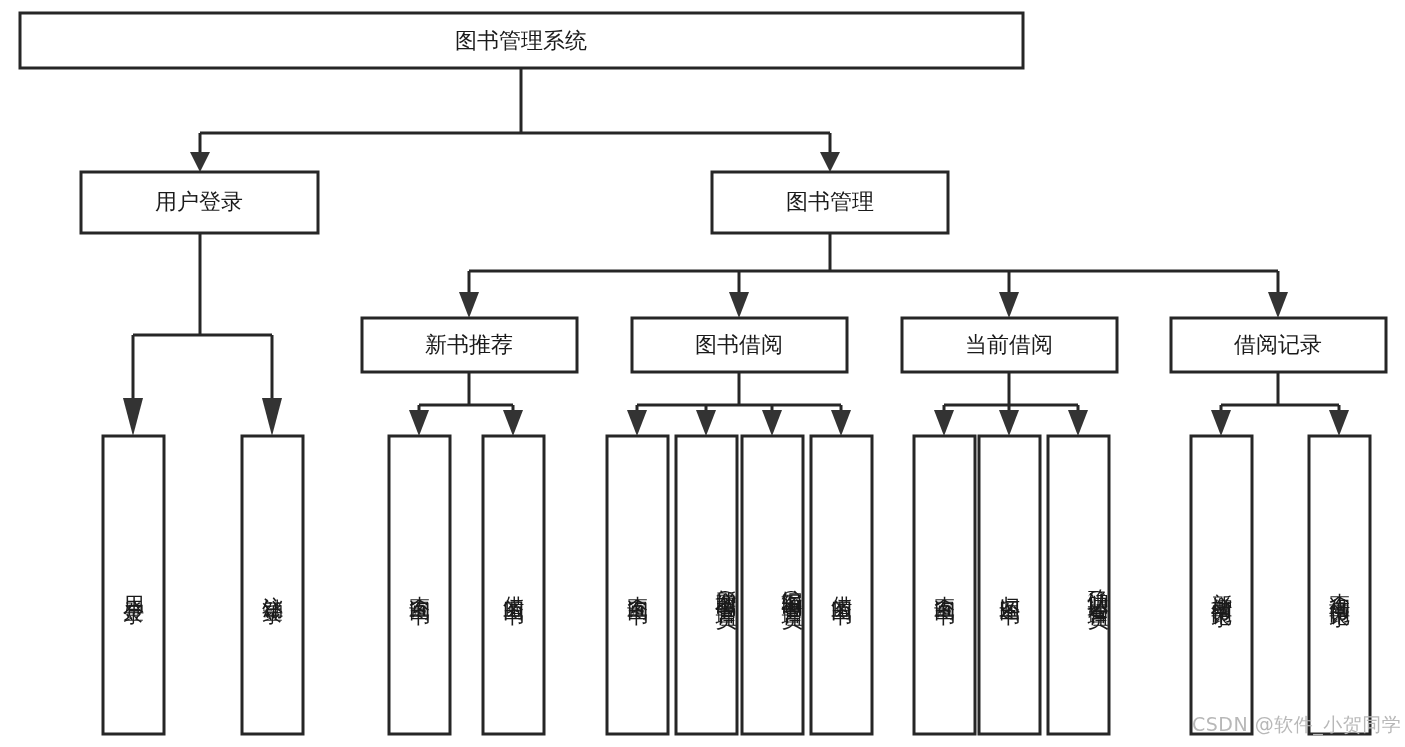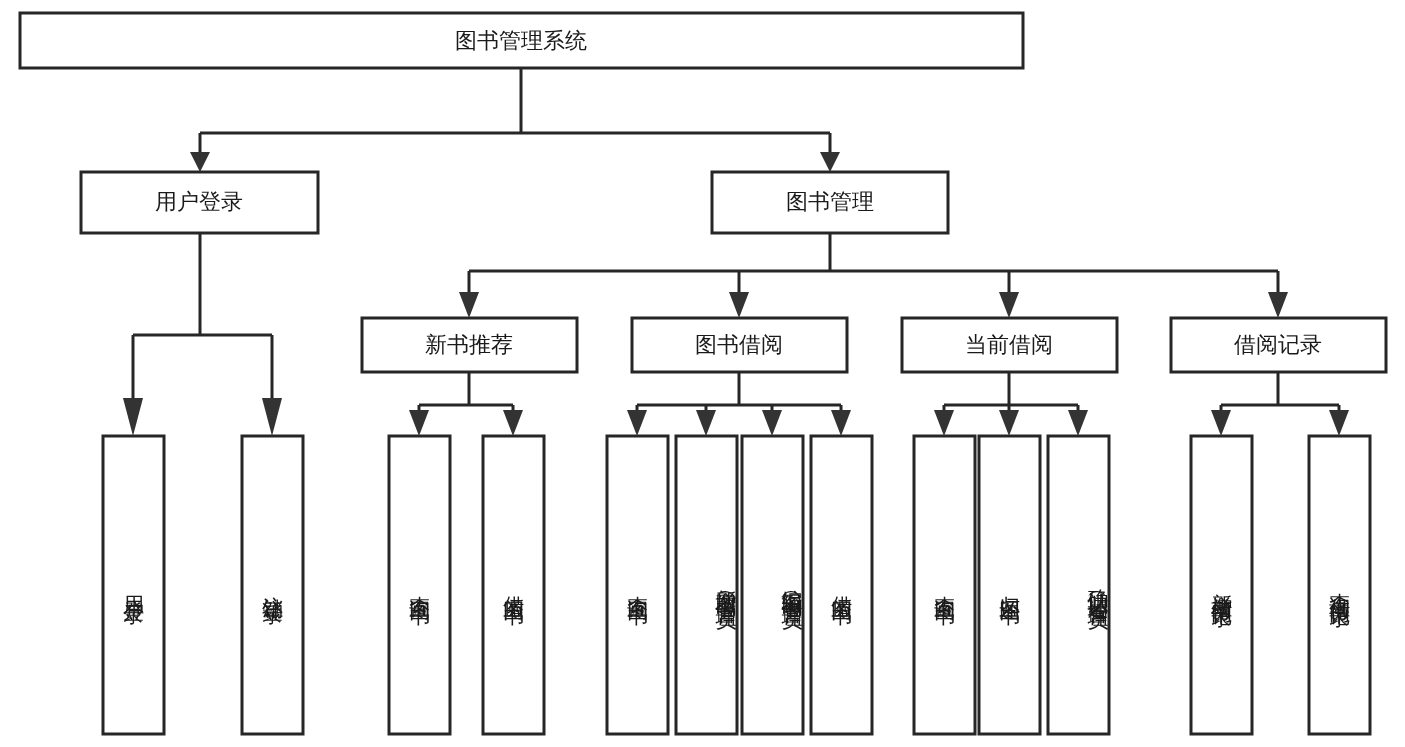--- a/index.html
+++ b/index.html
@@ -210,14 +210,15 @@
   <div class="node-label-v" style="left:742px; top:442px; width:61px; height:286px; align-items:flex-start;">编辑图书（管理员）</div>
   <div class="node-label-v" style="left:811px; top:436px; width:61px; height:298px;">借阅图书</div>
 
   <div class="node-label-v" style="left:914px; top:436px; width:61px; height:298px;">查询图书</div>
   <div class="node-label-v" style="left:979px; top:436px; width:61px; height:298px;">归还图书</div>
   <div class="node-label-v" style="left:1048px; top:442px; width:61px; height:286px; align-items:flex-start;">确认归还（管理员）</div>
 
   <div class="node-label-v" style="left:1191px; top:436px; width:61px; height:298px;">新增借阅记录</div>
   <div class="node-label-v" style="left:1309px; top:436px; width:61px; height:298px;">查询借阅记录</div>
 
+  <div class="watermark" style="left:1192px; top:712px;">CSDN @软件_小贺同学</div>
 
 </div>
 
 </body></html>

